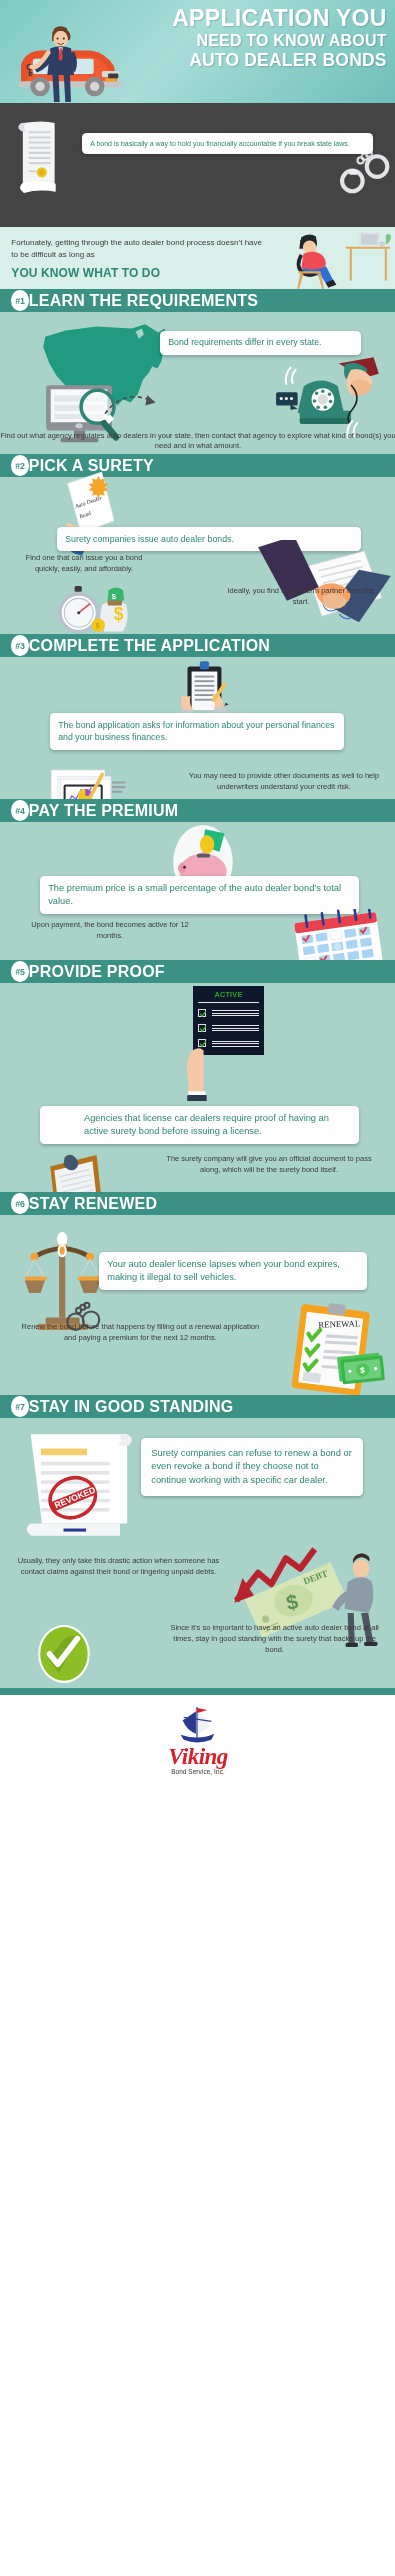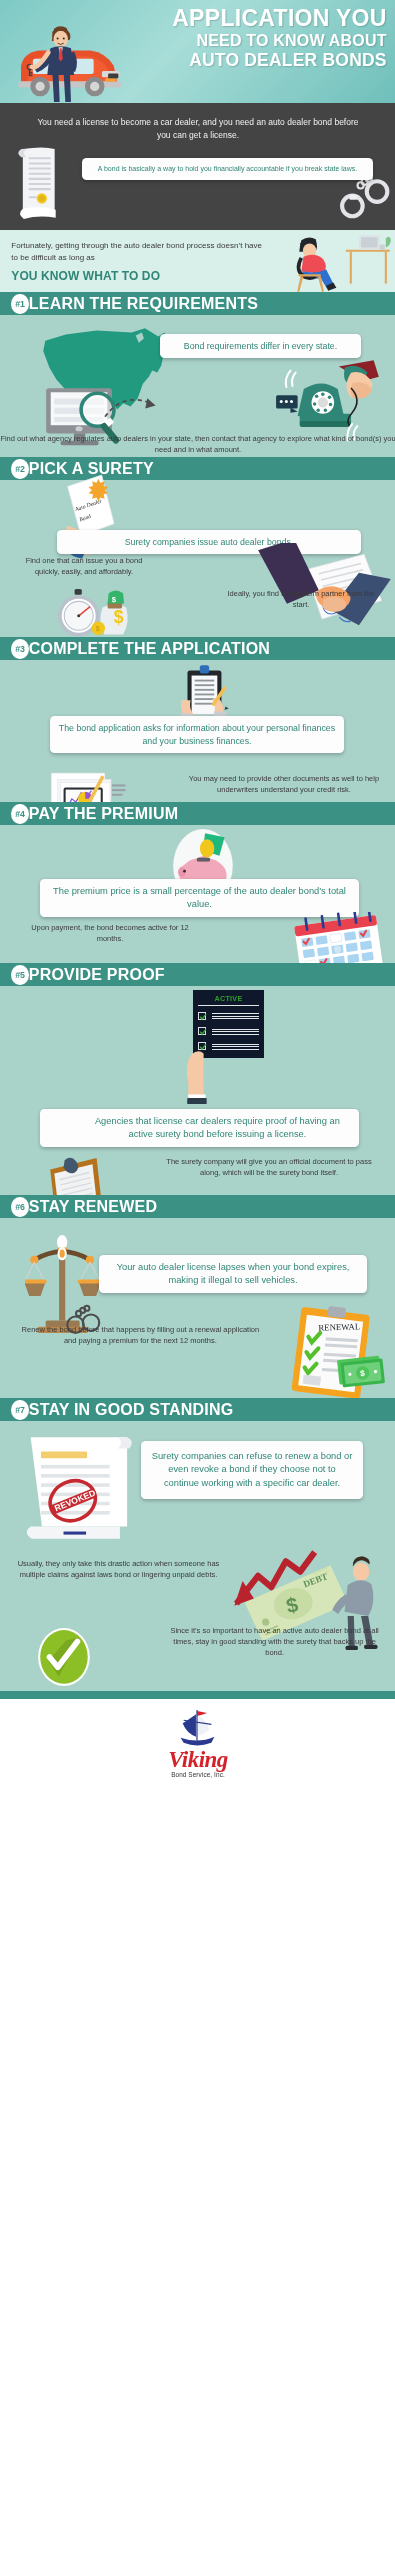--- a/index.html
+++ b/index.html
@@ -52,21 +52,20 @@
   }
   .intro-art { position: relative; height: 77px; margin-top: 7.2px; }
   .callout-white {
     position: absolute;
     background: #fdfdfd;
     border-radius: 4.6px;
     box-shadow: 0 1.5px 3.6px rgba(0,0,0,.22);
     color: #2f8676;
     font-size: 7px;
     line-height: 1.42;
-    text-align: center;
     padding: 5.7px 8.2px;
   }
   .intro-callout { left: 82px; top: 9.3px; width: 291px; }
 
   
   .banner-mint {
     background: #d9efea;
     padding: 10.3px 0 7.2px 0;
     position: relative;
     min-height: 62px;
@@ -203,21 +202,20 @@
     </svg>
 
     <div class="hero-title">
       <span class="l1">APPLICATION YOU</span>
       <span class="l2">NEED TO KNOW ABOUT</span>
       <span class="l3">AUTO DEALER BONDS</span>
     </div>
   </div>
 
   <div class="intro">
-    <div class="intro-lead">You need a license to become a car dealer, and you need an auto dealer bond before you can get a license.</div>
 
     <div class="intro-art">
 
       <svg class="abs" style="left:10.3px; top:-3.1px;" width="77" height="77" viewBox="0 0 150 150">
         <path d="M25 6 q40 -6 62 0 l0 120 q-30 -6 -62 2 z" fill="#f3f4f6"></path>
         <path d="M22 6 q-12 8 0 16 l10 0 q-10 -8 0 -16 z" fill="#dcdee3"></path>
         <path d="M25 122 q-12 10 2 20 q30 -8 62 -2 l0 -16 q-32 -8 -64 -2 z" fill="#ffffff"></path>
         <g fill="#cfd2d8">
           <rect x="36" y="22" width="44" height="4" rx="2"></rect>
           <rect x="36" y="32" width="44" height="4" rx="2"></rect>
@@ -679,21 +677,21 @@
       <g transform="rotate(-22 100 134)">
         <ellipse cx="100" cy="134" rx="45" ry="38" fill="none" stroke="#c62a30" stroke-width="7"></ellipse>
         <rect x="56" y="126" width="88" height="19" fill="#c62a30"></rect>
         <text x="62" y="141" fill="#ffffff" font-size="17" font-weight="bold" font-family="Liberation Sans, sans-serif">REVOKED</text>
       </g>
       <rect x="82" y="194" width="44" height="6" fill="#2b3a8f"></rect>
     </svg>
     <div class="callout-white" style="left:141px; top:19.6px; width:222px; font-size:9.3px; padding:9.3px 10.3px;">
       <span>Surety companies can refuse to renew a bond or even revoke a bond if they choose not to continue working with a specific car dealer.</span>
     </div>
-    <div class="note abs" style="left:15.5px; top:138px; width:206px;">Usually, they only take this drastic action when someone has multiple claims against laws bond or lingering unpaid debts.</div>
+    <div class="note abs" style="left:15.5px; top:138px; width:206px;">Usually, they only take this drastic action when someone has contact claims against their bond or lingering unpaid debts.</div>
 
     <svg class="abs" style="right:10.3px; top:128px;" width="155" height="103" viewBox="0 0 300 200">
       <g transform="rotate(-12 150 110)">
         <path d="M30 78 L208 42 L226 122 L48 158 Z" fill="#d7e6b8"></path>
         <ellipse cx="122" cy="100" rx="38" ry="30" fill="#c7dca4"></ellipse>
         <text x="108" y="116" fill="#5e8f57" font-size="40" font-weight="bold" font-family="Liberation Sans, sans-serif">$</text>
         <text x="150" y="74" fill="#5e8f57" font-size="18" font-weight="bold" font-family="Liberation Serif, serif" transform="rotate(-8 150 74)">DEBT</text>
         <circle cx="62" cy="124" r="7" fill="#a8c487"></circle>
         <g stroke="#a8c487" stroke-width="3">
             <path d="M54 142 L84 136"></path>

